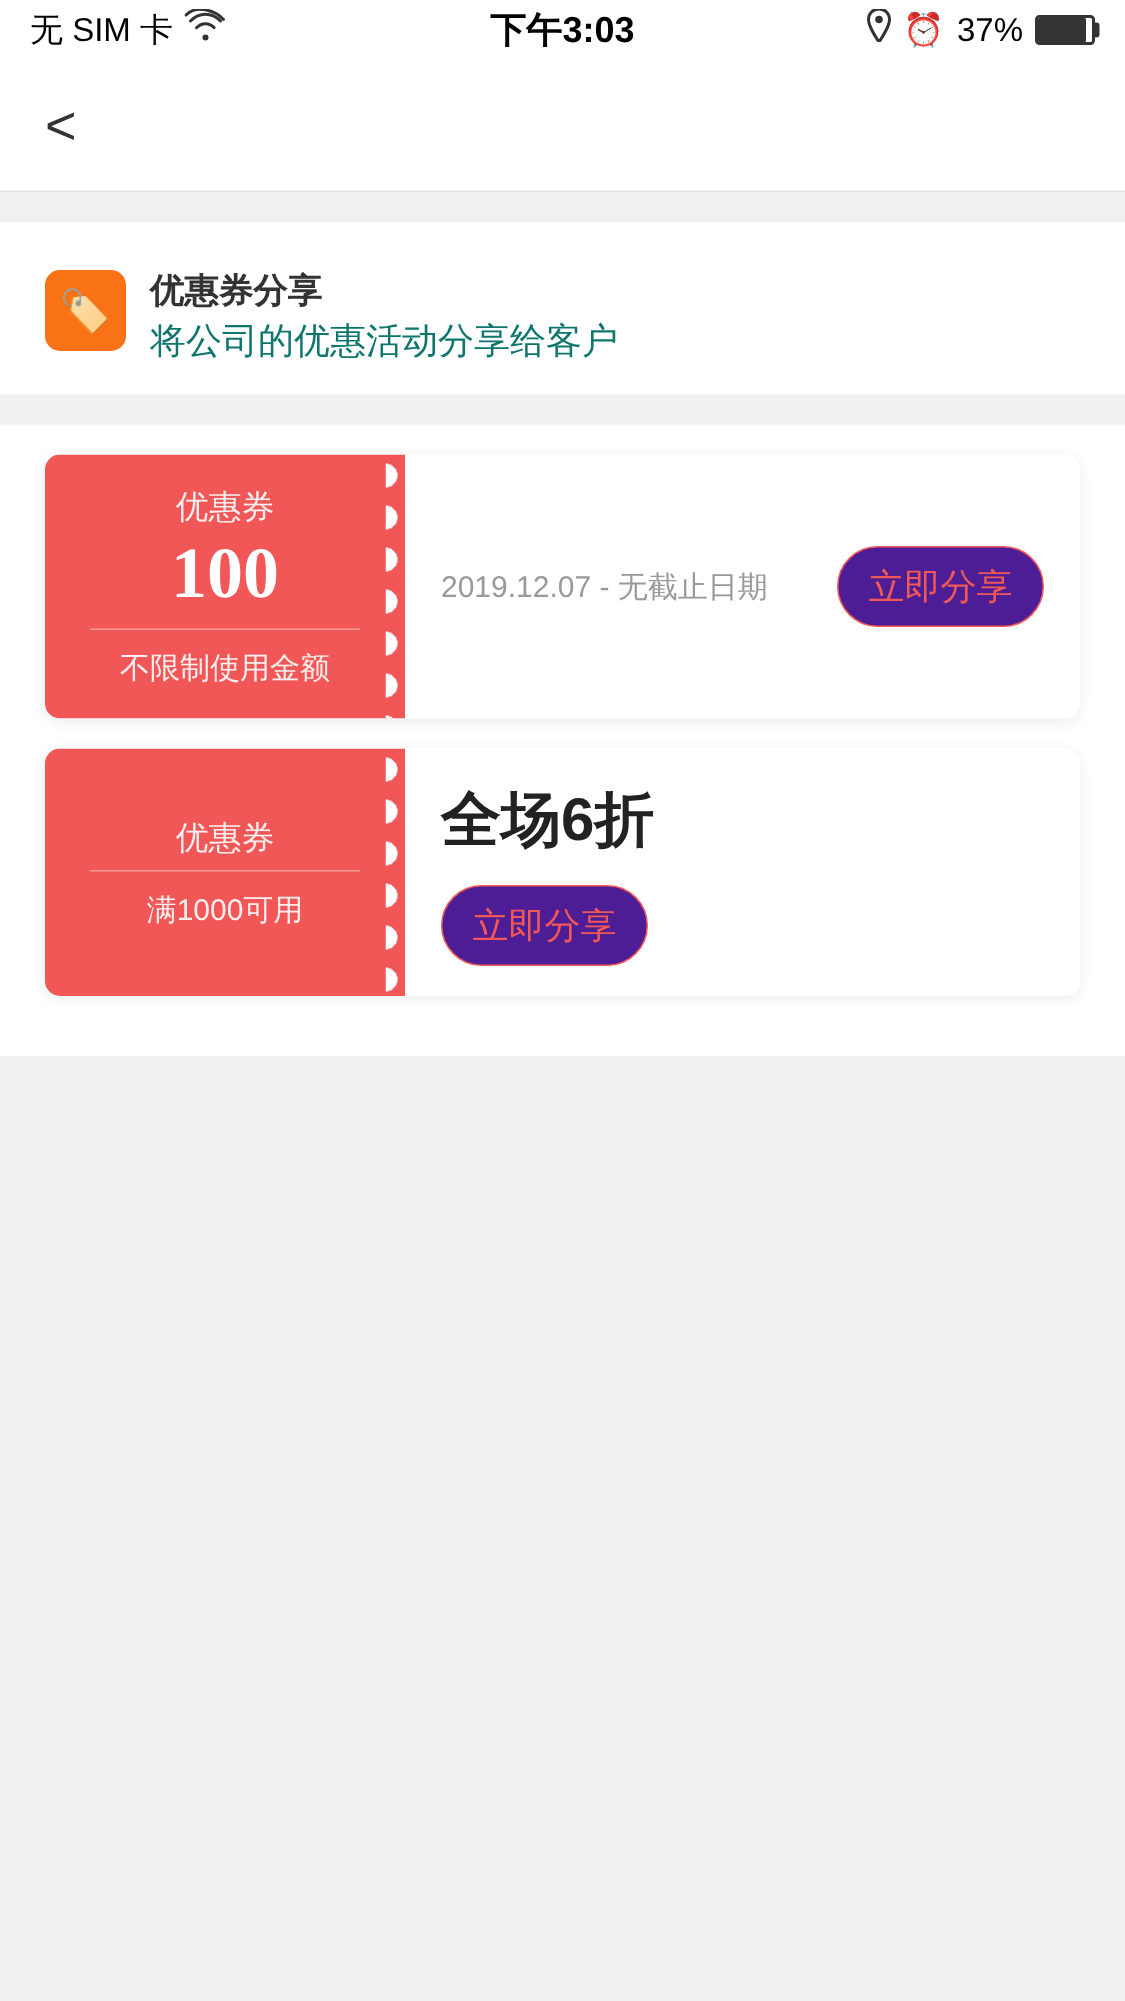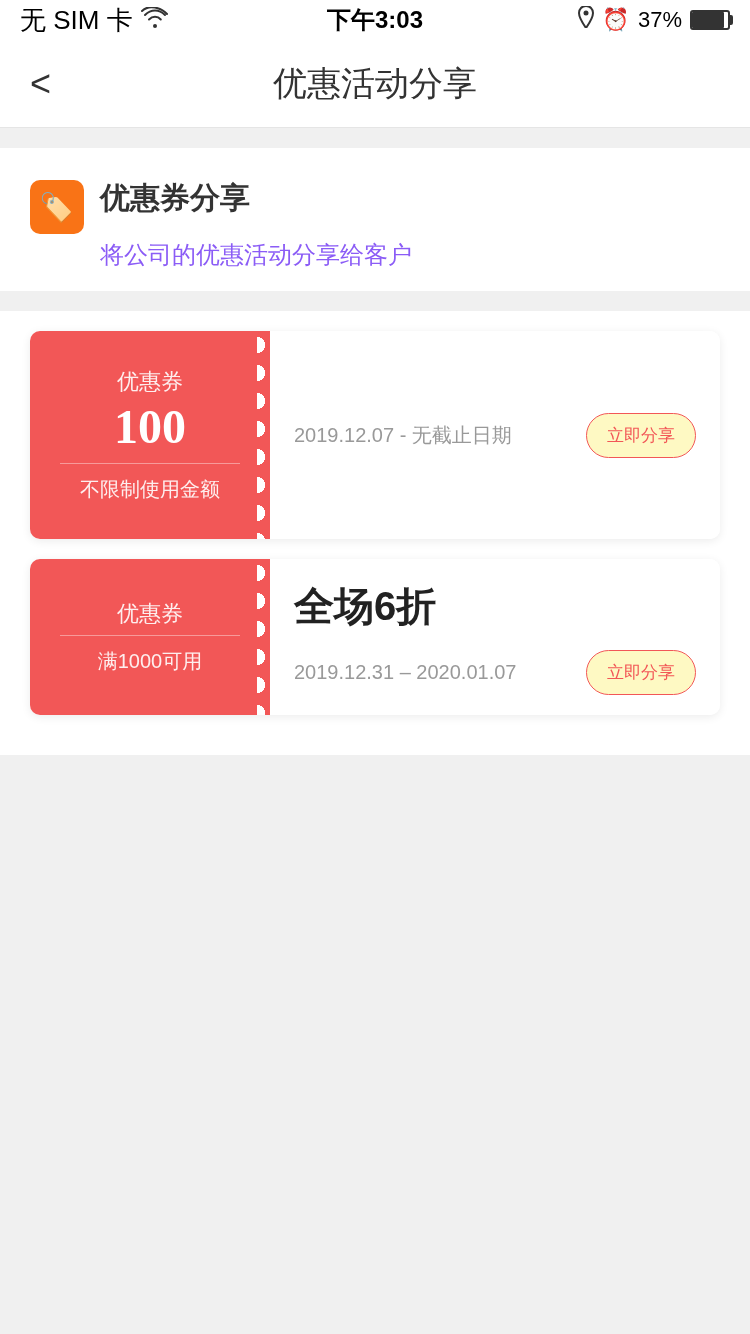--- a/index.html
+++ b/index.html
@@ -21,21 +21,21 @@
       align-items: center;
       justify-content: space-between;
       padding: 0 20px;
       font-size: 24px;
       font-weight: 500;
     }
     .status-left {
       display: flex;
       align-items: center;
       gap: 8px;
-      font-size: 26px;
+      font-size: 22px;
     }
     .status-center {
       font-size: 24px;
       font-weight: 600;
       position: absolute;
       left: 50%;
       transform: translateX(-50%);
     }
     .status-right {
       display: flex;
@@ -109,28 +109,28 @@
       background: #f97316;
       border-radius: 10px;
       display: flex;
       align-items: center;
       justify-content: center;
       font-size: 28px;
       flex-shrink: 0;
       margin-top: 2px;
     }
     .section-text .section-title {
-      font-size: 30px;
+      font-size: 23px;
       font-weight: 600;
       color: #333;
-      margin-bottom: 20px;
+      margin-bottom: 2px;
     }
     .section-text .section-desc {
       font-size: 24px;
-      color: #8b5cf6;
+      color: #0f766e;
     }
 
     
     .coupon-list {
       background: #fff;
       margin-top: 20px;
       padding: 20px 30px;
     }
 
     
@@ -144,21 +144,21 @@
     }
 
     .coupon-left {
       background: #f25757;
       width: 240px;
       flex-shrink: 0;
       display: flex;
       flex-direction: column;
       align-items: center;
       justify-content: center;
-      padding: 36px 16px;
+      padding: 20px 16px;
       position: relative;
       color: #fff;
     }
 
     
     .coupon-left::after {
       content: '';
       position: absolute;
       right: -1px;
       top: 0;
@@ -216,24 +216,24 @@
       gap: 12px;
     }
     .coupon-date {
       font-size: 20px;
       color: #999;
       flex: 1;
     }
     .coupon-share-btn {
       border: 1.5px solid #f25757;
       color: #f25757;
-      background: #fef9c3;
+      background: #4c1d95;
       border-radius: 30px;
       padding: 10px 20px;
-      font-size: 17px;
+      font-size: 24px;
       cursor: pointer;
       white-space: nowrap;
     }
 
     
     .gray-fill {
       width: 100%;
       height: 560px;
       background: #f0f0f0;
     }
@@ -264,21 +264,20 @@
     <span>⏰</span>
     <span>37%</span>
     <div class="battery-icon">
       <div class="battery-fill"></div>
     </div>
   </div>
 </div>
 
 <div class="nav-bar">
   <span class="nav-back">&lt;</span>
-  <span class="nav-title">优惠活动分享</span>
 </div>
 
 <div class="section-header">
   <div class="section-icon">
     <span>🏷️</span>
   </div>
   <div class="section-text">
     <div class="section-title">优惠券分享</div>
     <div class="section-desc">将公司的优惠活动分享给客户</div>
   </div>
@@ -303,20 +302,19 @@
 
   <div class="coupon-card">
     <div class="coupon-left">
       <div class="coupon-label">优惠券</div>
       <div class="coupon-divider"></div>
       <div class="coupon-condition">满1000可用</div>
     </div>
     <div class="coupon-right">
       <div class="coupon-name">全场6折</div>
       <div class="coupon-meta">
-        <span class="coupon-date">2019.12.31 – 2020.01.07</span>
         <button class="coupon-share-btn">立即分享</button>
       </div>
     </div>
   </div>
 </div>
 
 <div class="gray-fill"></div>
 
 </body></html>

